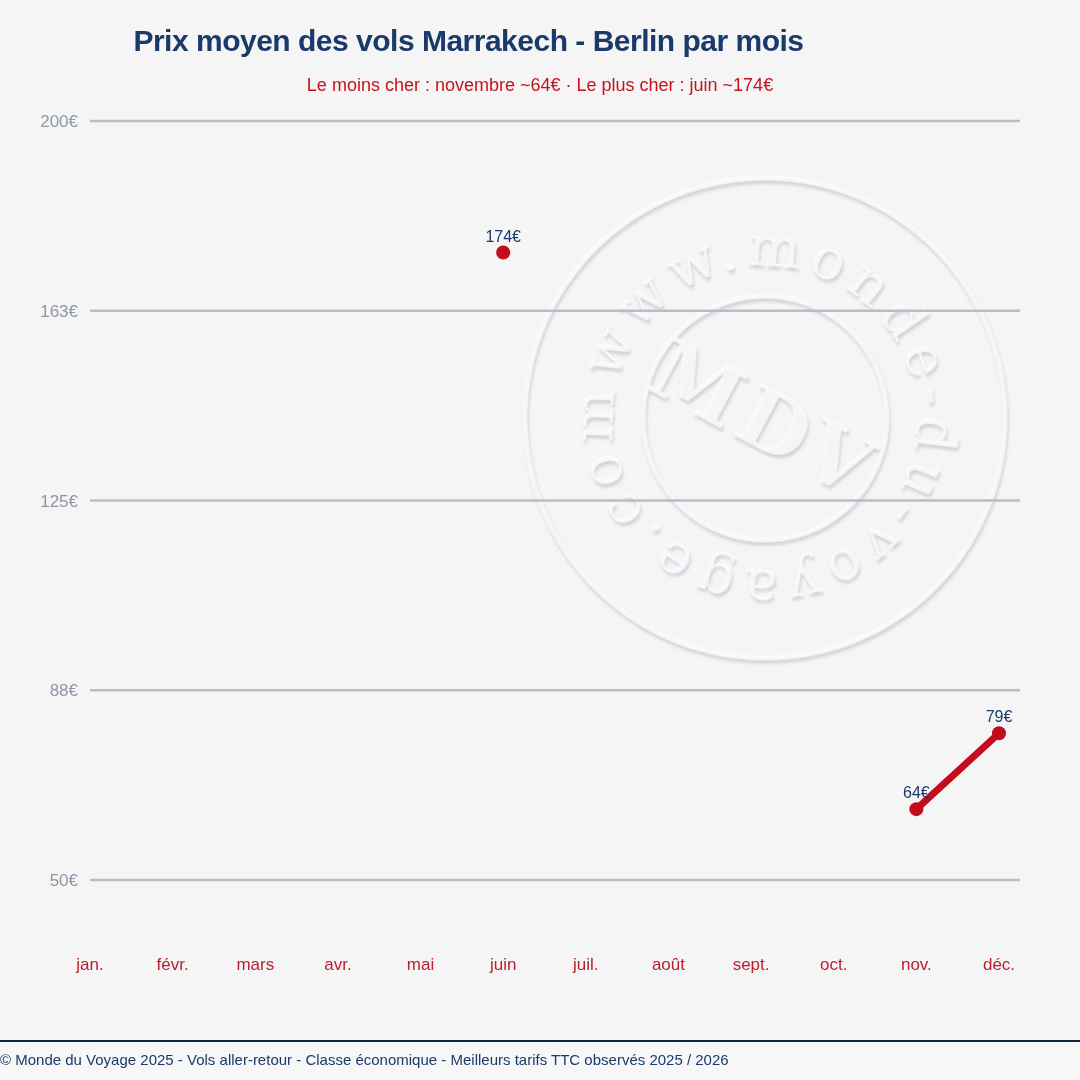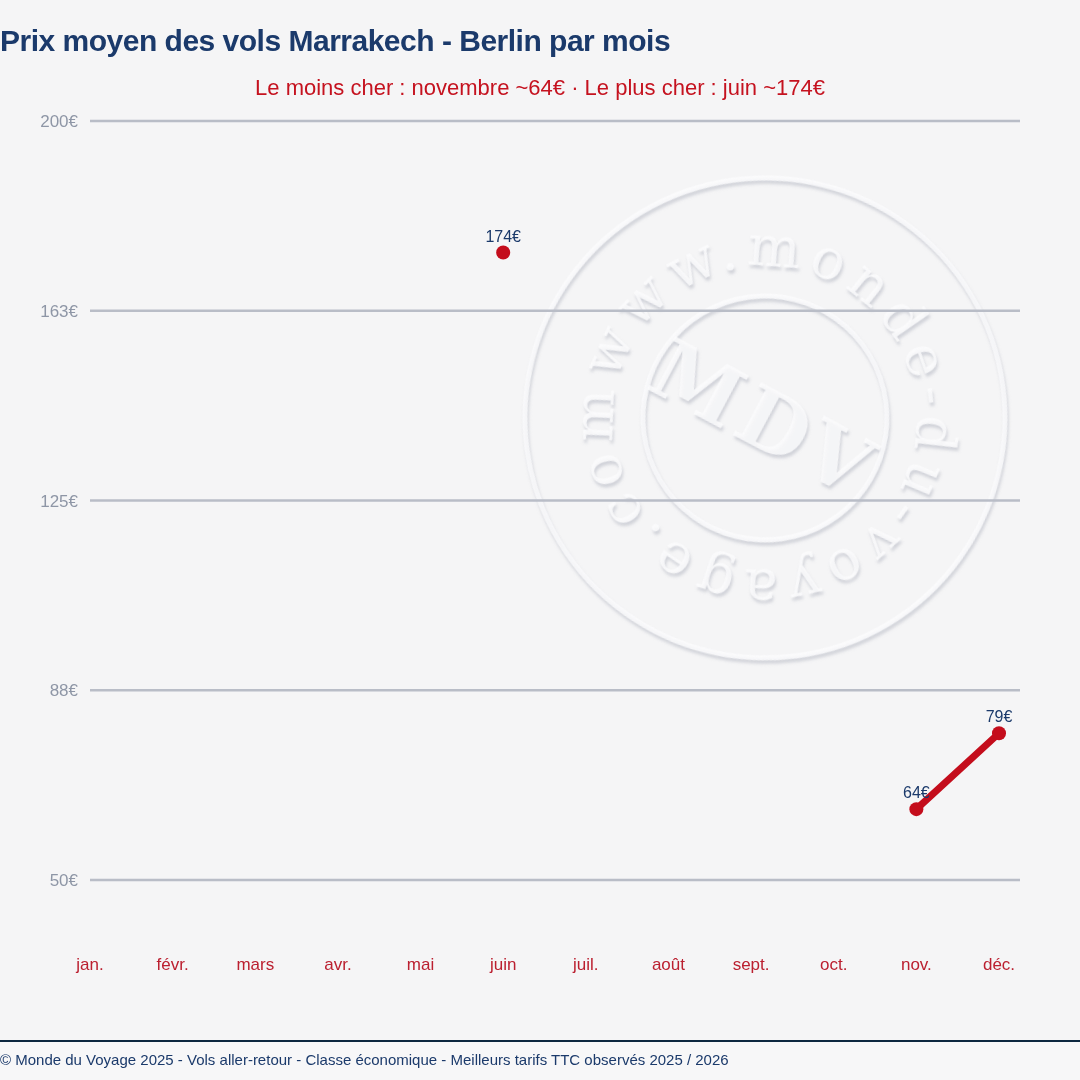--- a/index.html
+++ b/index.html
@@ -8,27 +8,28 @@
     background:#f5f5f6;
     font-family:"Liberation Sans", sans-serif;
     overflow:hidden;
     position:relative;
   }
   .page{position:absolute;inset:0;width:1080px;height:1080px;}
 
   
   .chart-title{
     position:absolute;left:0;top:24px;width:937px;
+    text-align:center;
     font-size:30px;font-weight:700;letter-spacing:-0.5px;
     color:#1b3a6b;
   }
   .chart-subtitle{
     position:absolute;left:0;top:75px;width:1080px;
     text-align:center;
-    font-size:22px;font-weight:400;
+    font-size:18px;font-weight:400;
     color:#c5121f;
   }
 
   
   .watermark{position:absolute;left:0;top:0;pointer-events:none;}
   .wm{filter:drop-shadow(2px 3px 1.5px rgba(168,172,184,0.55));}
   .wm-circle{fill:none;stroke:#fdfdfe;stroke-width:5;opacity:.8;}
   .wm-ring-text{
     font-family:"DejaVu Serif", serif;
     font-size:56px;letter-spacing:7px;

